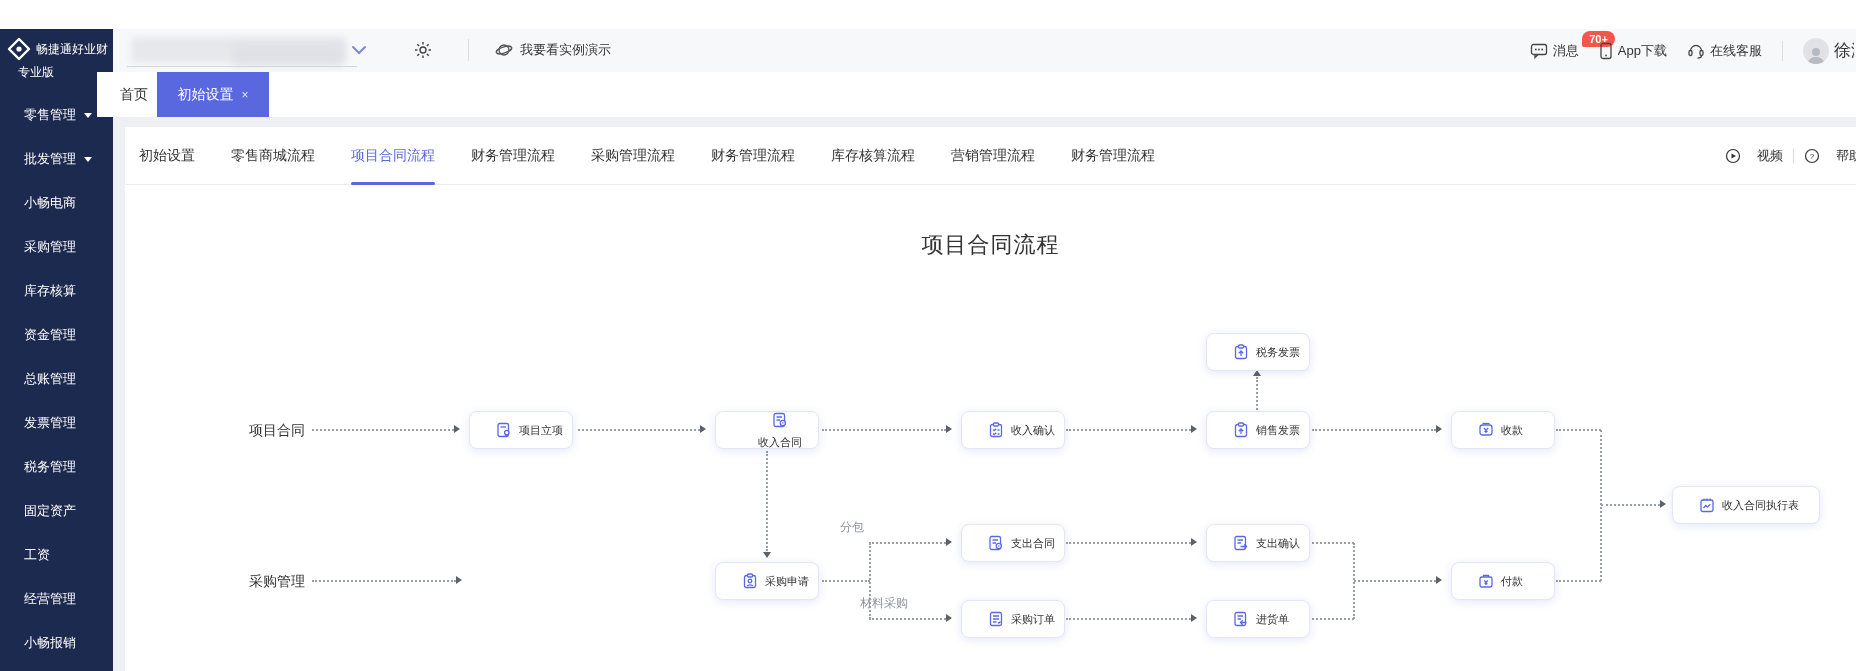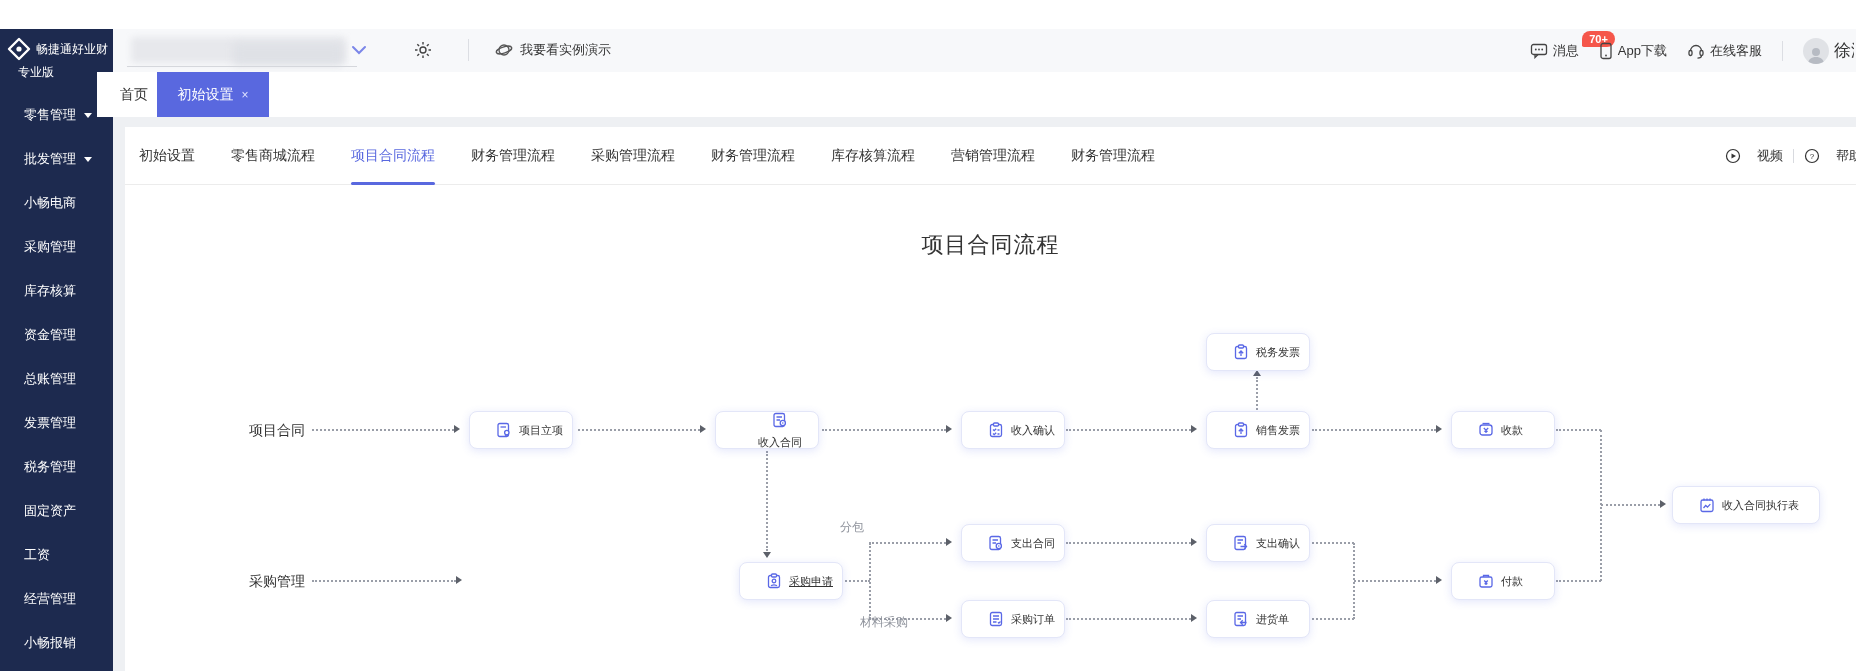--- a/index.html
+++ b/index.html
@@ -298,21 +298,21 @@
     <div class="vline" style="left:1353px; top:543px; height:76px;"></div>
     <div class="hline" style="left:1354px; top:580px; width:82px;"></div>
       <div class="ah r" style="left:1436px; top:576px;"></div>
     <div class="hline" style="left:1556px; top:429px; width:45px;"></div>
     <div class="hline" style="left:1556px; top:580px; width:45px;"></div>
     <div class="vline" style="left:1600px; top:430px; height:151px;"></div>
     <div class="hline" style="left:1601px; top:504px; width:59px;"></div>
       <div class="ah r" style="left:1660px; top:500px;"></div>
 
     <div class="branch-label" style="left:840px; top:519px;">分包</div>
-    <div class="branch-label" style="left:860px; top:614px;">材料采购</div>
+    <div class="branch-label" style="left:860px; top:595px;">材料采购</div>
 
     <div class="node" style="left:469px; top:411px;">
       <span>
           <svg width="16" height="16" viewBox="0 0 16 16" fill="none" stroke="#5a68e6" stroke-width="1.3">
             <rect x="2" y="1.5" width="10.5" height="13" rx="1.8"></rect>
             <path d="M4.5 5h5.5"></path>
             <circle cx="10.8" cy="10.6" r="2.2" fill="#fff"></circle>
             <path d="M9.2 13.8c.3-1 2.9-1 3.2 0"></path>
           </svg>
         </span>
@@ -362,21 +362,21 @@
     <div class="node" style="left:1206px; top:333px;">
       <span>
           <svg width="16" height="16" viewBox="0 0 16 16" fill="none" stroke="#5a68e6" stroke-width="1.3">
             <rect x="2.5" y="2.5" width="11" height="12" rx="1.8"></rect>
             <rect x="5.5" y="1" width="5" height="3" rx="1" fill="#fff"></rect>
             <path d="M8 12V7M5.8 9.2 8 7l2.2 2.2"></path>
           </svg>
         </span>
       <span>税务发票</span>
     </div>
-    <div class="node" style="left:739px; top:562px;text-decoration:underline;">
+    <div class="node" style="left:715px; top:562px;">
       <span>
           <svg width="16" height="16" viewBox="0 0 16 16" fill="none" stroke="#5a68e6" stroke-width="1.3">
             <rect x="2.5" y="2.5" width="11" height="12" rx="1.8"></rect>
             <rect x="5.5" y="1" width="5" height="3" rx="1" fill="#fff"></rect>
             <circle cx="8" cy="8" r="1.8"></circle>
             <path d="M5.2 13c.4-1.6 5.2-1.6 5.6 0"></path>
           </svg>
         </span>
       <span>采购申请</span>
     </div>

